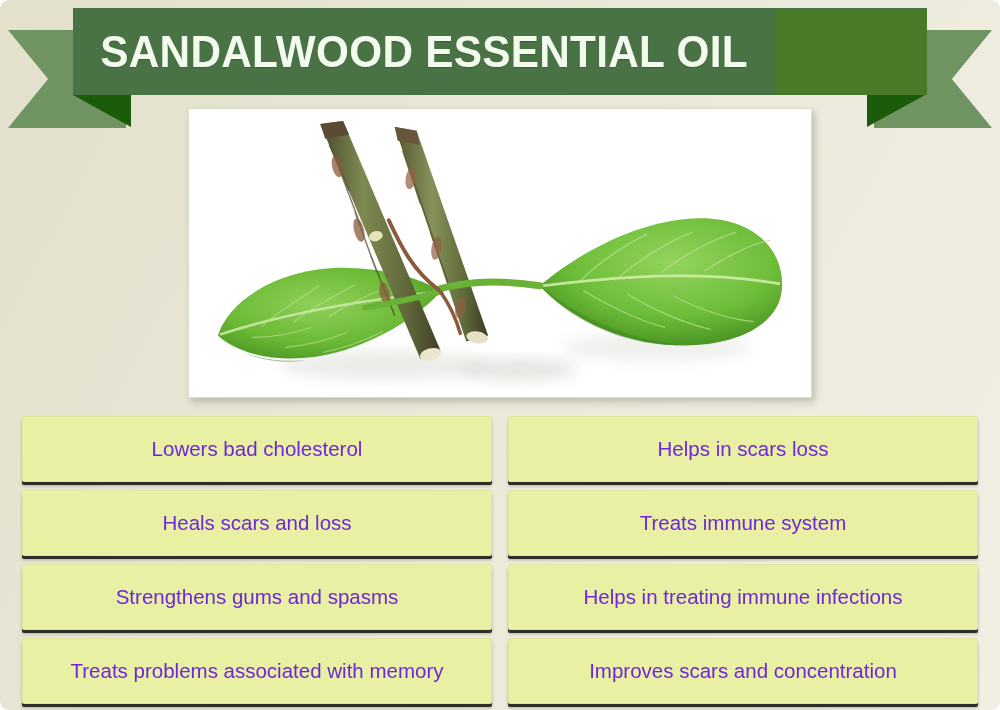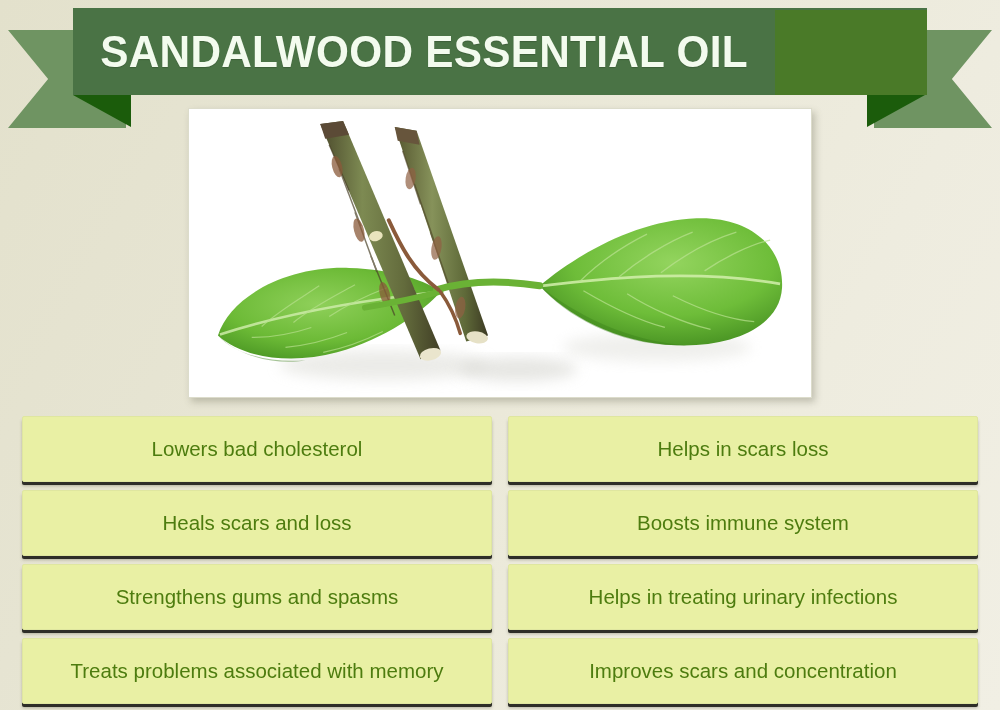--- a/index.html
+++ b/index.html
@@ -15,20 +15,21 @@
     position:relative;
     width:1000px; height:710px;
     background:
       linear-gradient(118deg,
         #e3e1cc 0%,
         #e6e4d2 26%,
         #ebe9d9 52%,
         #eeecdf 74%,
         #f1efe4 100%);
     overflow:hidden;
+    border-radius:9px;
   }
 
   
   #banner {
     position:absolute;
     left:0; top:0;
     width:1000px; height:135px;
   }
 
   
@@ -121,21 +122,21 @@
     border:1px solid #dfe6a0;
     border-radius:2px;
     display:flex;
     align-items:center;
     justify-content:center;
     padding:0 14px;
     box-shadow:0 3px 0 0 #2e2e28, 0 4px 3px rgba(80,80,60,0.35);
   }
 
   .benefit-label {
-    color:#4d7c0f;
+    color:#6d28d9;
     font-size:20.5px;
     line-height:1.15;
     text-align:left;
     white-space:nowrap;
   }
 </style>
 </head>
 <body>
 
 <div id="poster">
@@ -272,29 +273,29 @@
 
     <div class="benefit">
       <span class="benefit-label">Helps in scars loss</span>
     </div>
 
     <div class="benefit">
       <span class="benefit-label">Heals scars and loss</span>
     </div>
 
     <div class="benefit">
-      <span class="benefit-label">Boosts immune system</span>
+      <span class="benefit-label">Treats immune system</span>
     </div>
 
     <div class="benefit">
       <span class="benefit-label">Strengthens gums and spasms</span>
     </div>
 
     <div class="benefit">
-      <span class="benefit-label">Helps in treating urinary infections</span>
+      <span class="benefit-label">Helps in treating immune infections</span>
     </div>
 
     <div class="benefit">
       <span class="benefit-label">Treats problems associated with memory</span>
     </div>
 
     <div class="benefit">
       <span class="benefit-label">Improves scars and concentration</span>
     </div>
 

